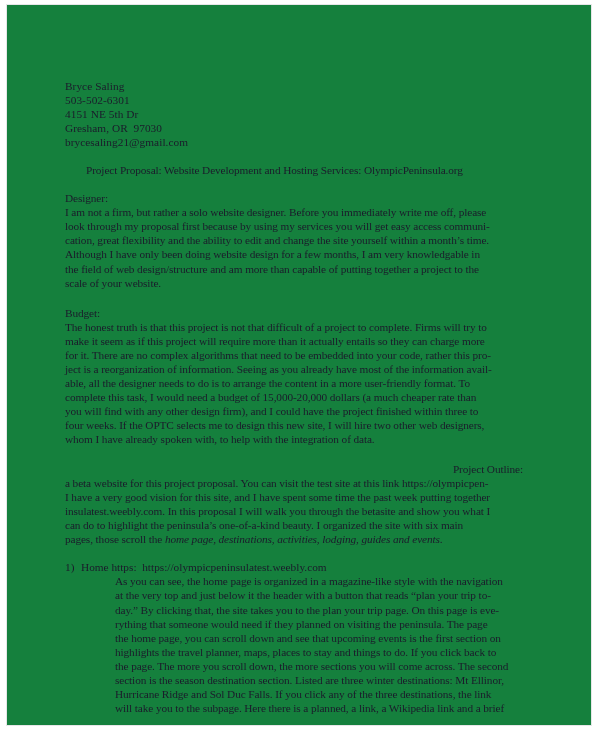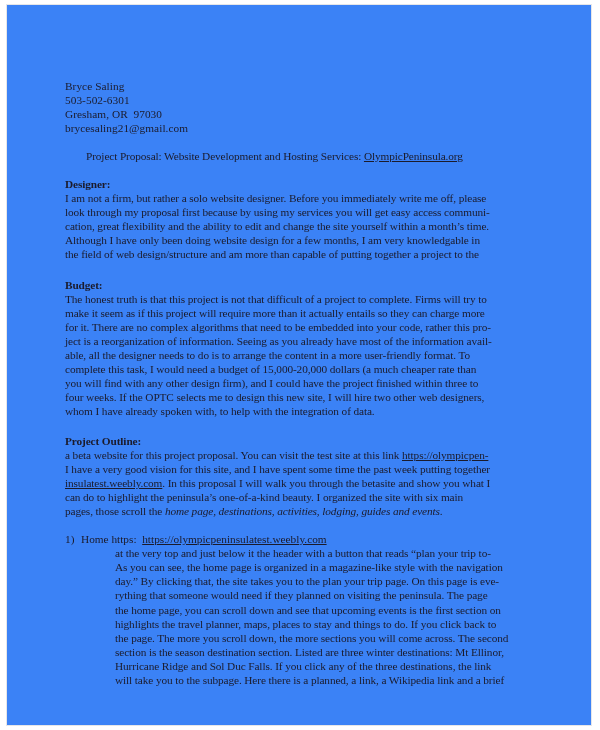--- a/index.html
+++ b/index.html
@@ -12,81 +12,82 @@
     height: 730px;
     overflow: hidden;
     font-family: "Liberation Serif", "DejaVu Serif", serif;
   }
   .page {
     position: absolute;
     left: 6px;
     top: 4px;
     width: 586px;
     height: 722px;
-    background: #3b82f6;
+    background: #15803d;
     border: 1px solid #e6e6e8;
     box-sizing: border-box;
     overflow: hidden;
   }
   .content {
     position: absolute;
     left: 58px;
     top: 74px;
     width: 484px;
     color: #1b1b2b;
     font-size: 11.3px;
     line-height: 14.05px;
   }
   .line {
     white-space: pre;
     letter-spacing: -0.01em;
   }
   .addr-block .line { letter-spacing: 0.005em; }
   .ital { font-style: italic; text-align: center; }
   .link {
-    text-decoration: underline;
     text-underline-offset: 1px;
   }
   .gap-md { height: 14px; }
   .gap-lg { height: 16px; }
   .title-line { padding-left: 21px; }
-  .center-head { text-align: left; padding-right: 26px; }
+  .center-head { text-align: right; padding-right: 26px; }
   .num-row {
     display: flex;
     white-space: pre;
   }
   .num-marker { width: 16px; flex: 0 0 16px; }
   .indent-block { padding-left: 50px; }
-  .sec-head { font-weight: bold; }
+  .sec-head { font-weight: normal; }
 </style>
 </head>
 <body>
 
 <div class="page">
   <div class="content">
 
     <div class="addr-block">
       <div class="line">Bryce Saling</div>
       <div class="line">503-502-6301</div>
+      <div class="line">4151 NE 5th Dr</div>
       <div class="line">Gresham, OR  97030</div>
       <div class="line">brycesaling21@gmail.com</div>
     </div>
 
     <div class="gap-md"></div>
 
     <div class="line title-line"><span>Project Proposal: Website Development and Hosting Services: </span><span class="link">OlympicPeninsula.org</span></div>
 
     <div class="gap-md"></div>
 
     <div class="line sec-head">Designer:</div>
     <div class="line">I am not a firm, but rather a solo website designer. Before you immediately write me off, please</div>
     <div class="line">look through my proposal first because by using my services you will get easy access communi-</div>
     <div class="line">cation, great flexibility and the ability to edit and change the site yourself within a month’s time.</div>
     <div class="line">Although I have only been doing website design for a few months, I am very knowledgable in</div>
     <div class="line">the field of web design/structure and am more than capable of putting together a project to the</div>
+    <div class="line">scale of your website.</div>
 
     <div class="gap-lg"></div>
 
     <div class="line sec-head">Budget:</div>
     <div class="line">The honest truth is that this project is not that difficult of a project to complete. Firms will try to</div>
     <div class="line">make it seem as if this project will require more than it actually entails so they can charge more</div>
     <div class="line">for it. There are no complex algorithms that need to be embedded into your code, rather this pro-</div>
     <div class="line">ject is a reorganization of information. Seeing as you already have most of the information avail-</div>
     <div class="line">able, all the designer needs to do is to arrange the content in a more user-friendly format. To</div>
     <div class="line">complete this task, I would need a budget of 15,000-20,000 dollars (a much cheaper rate than</div>
@@ -105,22 +106,22 @@
 
     <div class="gap-md"></div>
 
     <div class="num-row">
       <span class="num-marker">1)</span>
       <span>Home https:  </span>
       <span class="link">https://olympicpeninsulatest.weebly.com</span>
     </div>
 
     <div class="indent-block">
+      <div class="line">As you can see, the home page is organized in a magazine-like style with the navigation</div>
       <div class="line">at the very top and just below it the header with a button that reads “plan your trip to-</div>
-      <div class="line">As you can see, the home page is organized in a magazine-like style with the navigation</div>
       <div class="line">day.” By clicking that, the site takes you to the plan your trip page. On this page is eve-</div>
       <div class="line">rything that someone would need if they planned on visiting the peninsula. The page</div>
       <div class="line">the home page, you can scroll down and see that upcoming events is the first section on</div>
       <div class="line">highlights the travel planner, maps, places to stay and things to do. If you click back to</div>
       <div class="line">the page. The more you scroll down, the more sections you will come across. The second</div>
       <div class="line">section is the season destination section. Listed are three winter destinations: Mt Ellinor,</div>
       <div class="line">Hurricane Ridge and Sol Duc Falls. If you click any of the three destinations, the link</div>
       <div class="line">will take you to the subpage. Here there is a planned, a link, a Wikipedia link and a brief</div>
     </div>
 

